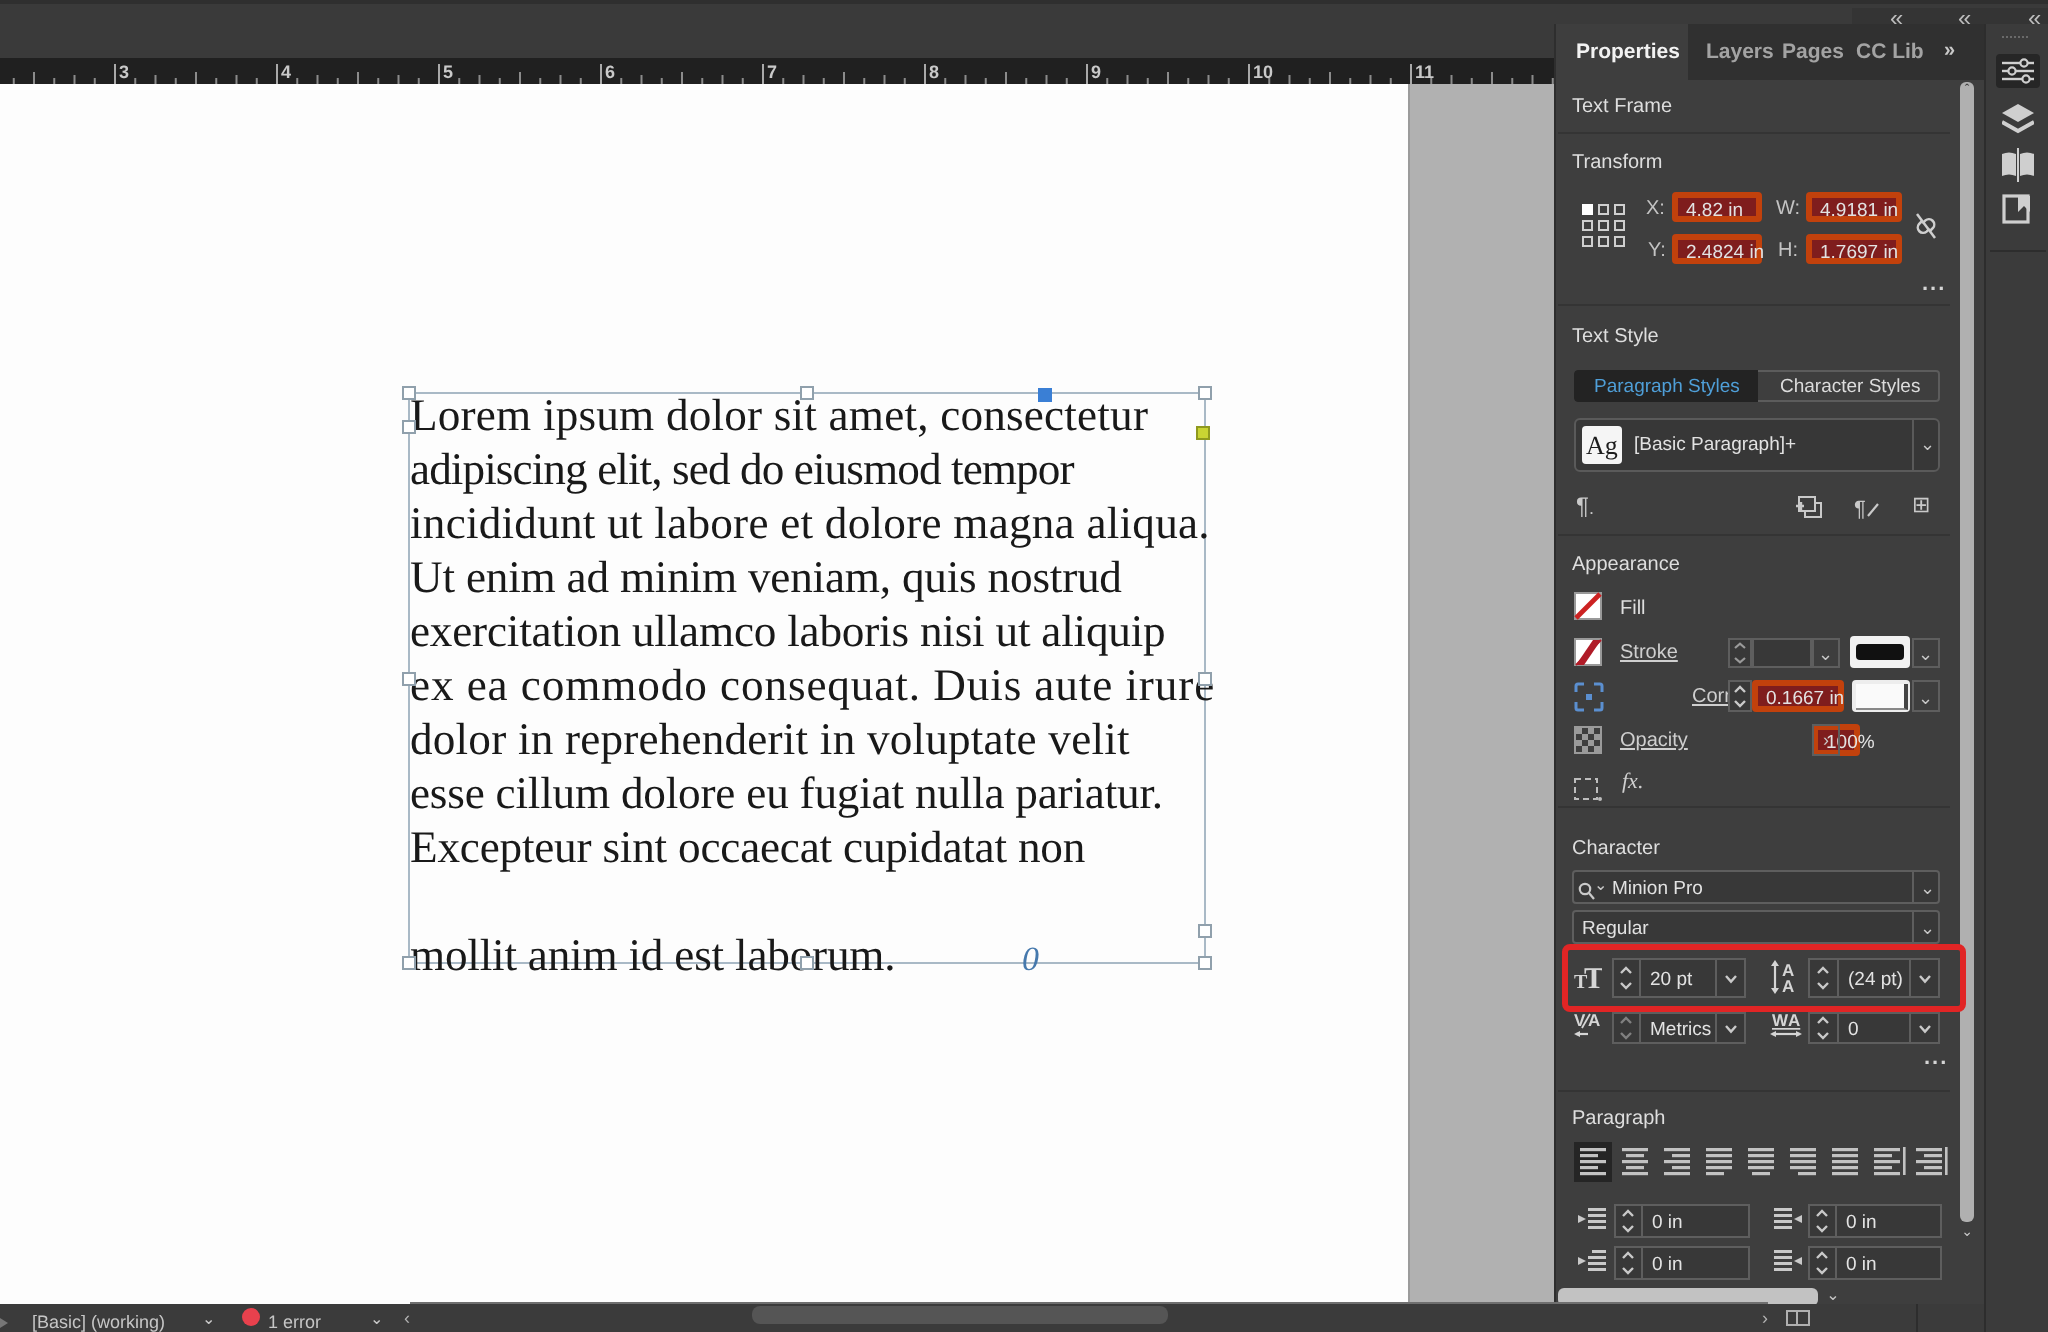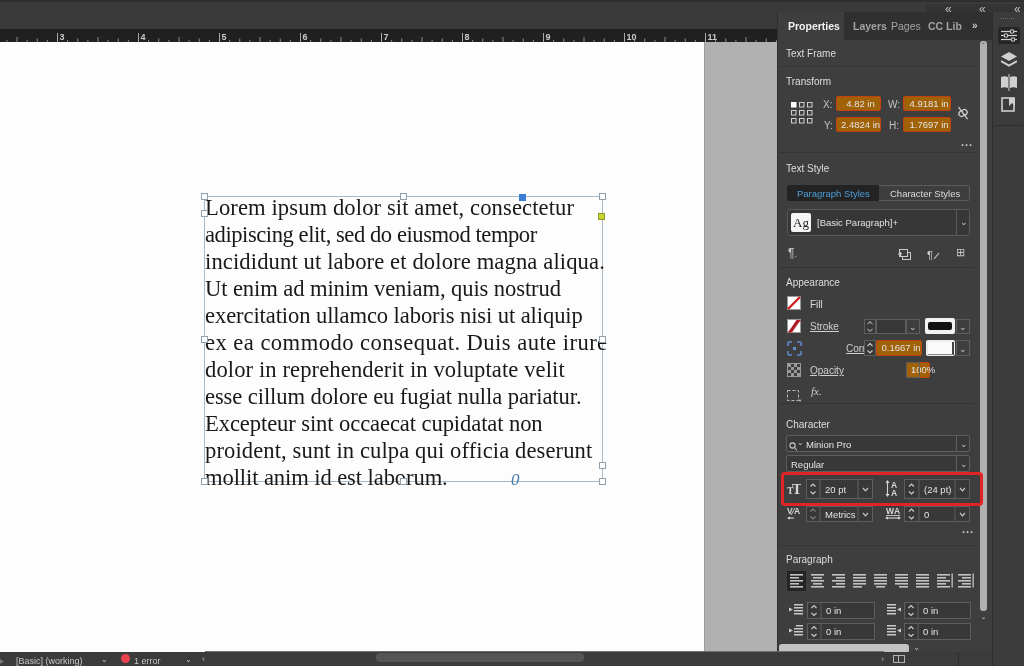--- a/index.html
+++ b/index.html
@@ -1,22 +1,22 @@
 <!DOCTYPE html>
 <html><head>
 <meta charset="utf-8">
 <style>
   html,body{margin:0;padding:0;}
   #root{position:relative;width:1024px;height:666px;overflow:hidden;
         background:#b1b1b1;font-family:"Liberation Sans",sans-serif;}
   .abs{position:absolute;}
   .lbl{position:absolute;color:#dedede;font-size:10px;}
-  .fld{position:absolute;background:#a16207;border:1px solid #c2410c;
+  .fld{position:absolute;background:#7f1d1d;border:3px solid #c2410c;
        border-radius:2px;color:#e3e3e3;font-size:9.5px;line-height:13px;
-       padding:0 0 0 4px;box-sizing:border-box;white-space:nowrap;text-align:center;}
+       padding:0 0 0 4px;box-sizing:border-box;white-space:nowrap;}
   .sep{position:absolute;left:779px;width:196px;height:1px;background:#343434;}
   .chev{position:absolute;color:#c9c9c9;font-size:9px;}
 </style>
 </head>
 <body>
 <div id="root">
 
   <div class="abs" style="left:0;top:0;width:1024px;height:29px;background:#3a3a3a;"></div>
   <div class="abs" style="left:0;top:0;width:1024px;height:2px;background:#2f2f2f;"></div>
   <div class="abs" style="left:926px;top:4px;width:98px;height:12px;background:#343434;"></div>
@@ -123,21 +123,21 @@
        color:#191919;letter-spacing:-0.1px;white-space:nowrap;">
     <span style="letter-spacing:0.1px">Lorem ipsum dolor sit amet, consectetur</span><br>
     <span style="letter-spacing:-0.45px">adipiscing elit, sed do eiusmod tempor</span><br>
     <span style="letter-spacing:0.12px">incididunt ut labore et dolore magna aliqua.</span><br>
     Ut enim ad minim veniam, quis nostrud<br>
     exercitation ullamco laboris nisi ut aliquip<br>
     <span style="letter-spacing:0.45px">ex ea commodo consequat. Duis aute irure</span><br>
     <span style="letter-spacing:0.1px">dolor in reprehenderit in voluptate velit</span><br>
     esse cillum dolore eu fugiat nulla pariatur.<br>
     Excepteur sint occaecat cupidatat non<br>
-    <span style="letter-spacing:0.1px">proident, sunt in culpa qui officia deserunt</span><br>
+    <br>
     mollit anim id est laborum.
   </div>
 
   <div class="abs" style="left:201px;top:193px;width:7px;height:7px;background:#fff;border:1px solid #90a0ac;box-sizing:border-box;"></div>
     <div class="abs" style="left:399.5px;top:193px;width:7px;height:7px;background:#fff;border:1px solid #90a0ac;box-sizing:border-box;"></div>
     <div class="abs" style="left:599px;top:193px;width:7px;height:7px;background:#fff;border:1px solid #90a0ac;box-sizing:border-box;"></div>
     <div class="abs" style="left:201px;top:335.5px;width:7px;height:7px;background:#fff;border:1px solid #90a0ac;box-sizing:border-box;"></div>
     <div class="abs" style="left:599px;top:335.5px;width:7px;height:7px;background:#fff;border:1px solid #90a0ac;box-sizing:border-box;"></div>
     <div class="abs" style="left:201px;top:478px;width:7px;height:7px;background:#fff;border:1px solid #90a0ac;box-sizing:border-box;"></div>
     <div class="abs" style="left:399.5px;top:478px;width:7px;height:7px;background:#fff;border:1px solid #90a0ac;box-sizing:border-box;"></div>
@@ -151,21 +151,21 @@
 
   <div class="abs" style="left:511px;top:470px;font-family:'Liberation Serif',serif;
        font-style:italic;font-size:17px;color:#4679ad;">0</div>
 
   <div class="abs" id="panel" style="left:777px;top:12px;width:215px;height:643px;background:#3e3e3e;border-left:1px solid #2e2e2e;box-sizing:border-box;"></div>
 
   <div class="abs" style="left:778px;top:12px;width:214px;height:28px;background:#303030;"></div>
   <div class="abs" style="left:778px;top:12px;width:66px;height:28px;background:#3e3e3e;"></div>
   <div class="abs" style="left:788px;top:20px;color:#f2f2f2;font-size:10.5px;font-weight:bold;">Properties</div>
   <div class="abs" style="left:853px;top:20px;color:#a3a3a3;font-size:10.5px;font-weight:bold;">Layers</div>
-  <div class="abs" style="left:891px;top:20px;color:#a3a3a3;font-size:10.5px;font-weight:normal;">Pages</div>
+  <div class="abs" style="left:891px;top:20px;color:#a3a3a3;font-size:10.5px;font-weight:bold;">Pages</div>
   <div class="abs" style="left:928px;top:20px;color:#a3a3a3;font-size:10.5px;font-weight:bold;">CC Lib</div>
   <div class="abs" style="left:972px;top:20px;color:#c9c9c9;font-size:10px;font-weight:bold;letter-spacing:-1px;">»</div>
 
   <div class="lbl" style="left:786px;top:48px;">Text Frame</div>
   <div class="sep" style="top:66px;"></div>
 
   <div class="lbl" style="left:786px;top:76px;">Transform</div>
   <div class="abs" id="refgrid" style="left:791px;top:102px;"><svg width="23" height="23">
         <rect x="0" y="0" width="5.5" height="5.5" fill="#fff"></rect>
         <rect x="8.5" y="0.5" width="4.5" height="4.5" fill="none" stroke="#cfcfcf" stroke-width="1"></rect>

